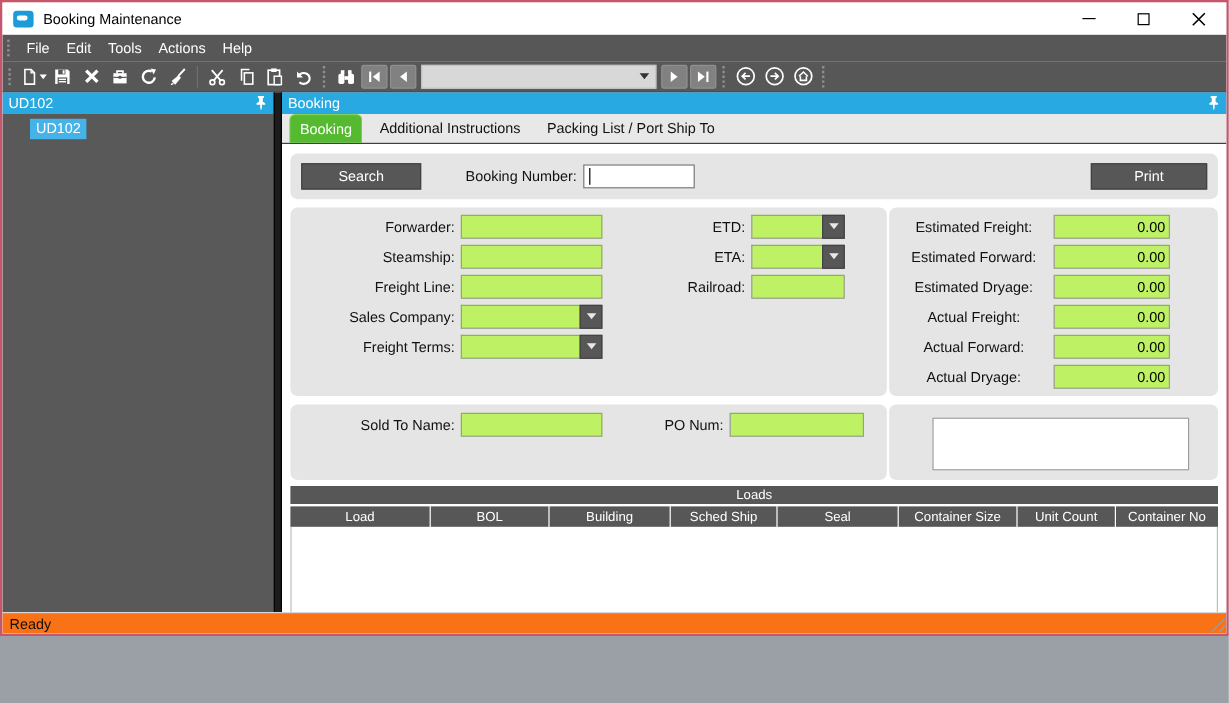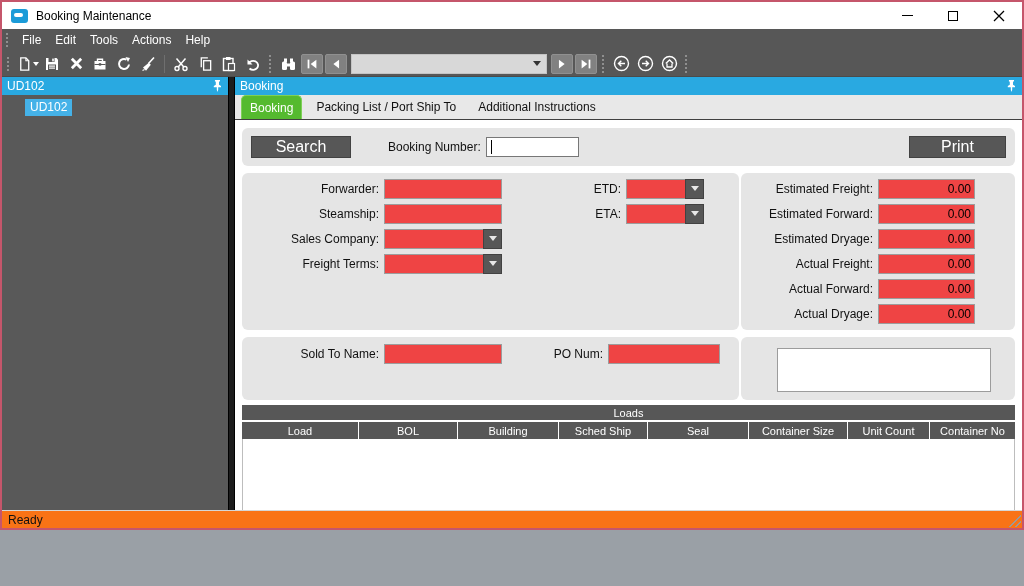--- a/index.html
+++ b/index.html
@@ -45,37 +45,37 @@
   .splitter{width:7px;background:#1c1c1c;flex:0 0 auto;border-left:1px solid #000;border-right:1px solid #000;}
   .rightpanel{flex:1;display:flex;flex-direction:column;min-width:0;}
   
   .tabstrip{height:25px;background:#e8e8e8;display:flex;align-items:flex-end;border-bottom:1px solid #3f3f3f;flex:0 0 auto;padding-left:6px;}
   .tab{font-size:12px;color:#111;padding:0 8px;height:24px;display:flex;align-items:center;margin-right:6px;}
   .tab.active{background:#55ba2f;color:#fff;border:1px solid #7ed057;border-bottom:none;border-radius:5px 5px 0 0;}
   
   .content{flex:1;background:#fff;padding:8px 7px 0;overflow:hidden;}
   .sec{background:#e5e5e5;border-radius:6px;}
   .sec1{height:38px;display:flex;align-items:center;margin-bottom:7px;}
-  .gbtn{background:#575757;color:#fff;border:1px solid #424242;font-family:"Liberation Sans",sans-serif;font-size:16px;height:22px;}
+  .gbtn{background:#575757;color:#fff;border:1px solid #424242;font-family:"Liberation Sans",sans-serif;font-size:12px;height:22px;}
   .gbtn.search{width:100px;margin-left:9px;}
   .gbtn.print{width:97px;margin-left:auto;margin-right:9px;}
   .sec1 label{margin-left:37px;}
   .caretwrap{position:relative;display:inline-flex;margin-left:5px;}
   .caretwrap input{width:93px;height:20px;border:1px solid #777;padding:0 3px;font:12px "Liberation Sans",sans-serif;}
   .caret{position:absolute;left:5px;top:3px;width:1px;height:14px;background:#000;}
   .band{display:flex;gap:2px;margin-bottom:7px;border-radius:31px;}
   .subleft{width:497px;padding:3px 0 4px;flex:0 0 auto;}
   .subright{flex:1;padding:3px 0 4px;}
   .frow{height:25px;display:flex;align-items:center;}
   .lab{text-align:right;padding-right:5px;color:#111;flex:0 0 auto;}
   .lab.w1{width:142px;}
   .lab.w2{width:124px;}
   .lab.w2b{width:106px;}
-  .lab.w3{width:128px;margin-left:auto;}
-  .tin{height:20px;border:1px solid #9c9c9c;padding:0 3px;font:12px "Liberation Sans",sans-serif;background:#ef4444;}
+  .lab.w3{width:128px;margin-left:auto;text-align:center;}
+  .tin{height:20px;border:1px solid #9c9c9c;padding:0 3px;font:12px "Liberation Sans",sans-serif;background:#bef264;}
   .tin.wA{width:118px;}
   .tin.wB{width:78px;}
   .tin.wC{width:112px;}
   .tin.money{width:97px;text-align:right;margin-right:40px;}
   .combo{display:inline-flex;height:20px;}
   .combo .tin{border-right:none;}
   .combo.cA .tin{width:99px;}
   .combo.cB .tin{width:59px;}
   .cbtn{width:19px;height:20px;background:#575757;border:1px solid #424242;display:flex;align-items:center;justify-content:center;}
   .cbtn b{width:0;height:0;border-left:4px solid transparent;border-right:4px solid transparent;border-top:5px solid #e8e8e8;}
@@ -283,22 +283,22 @@
     <div class="rightpanel">
       <div class="phead">
         <span class="ptitle">Booking</span>
         <svg class="pin" width="11" height="12" viewBox="0 0 11 12">
             <path d="M3 0h5v1.2l-1 .6v3l2 1.2v1.2H6.2v2.6L5.5 12l-.7-2.2V7.2H1.8V6l2-1.2v-3l-1-.6z" fill="#fff"></path>
           </svg>
       </div>
 
       <div class="tabstrip">
         <div class="tab active">Booking</div>
+        <div class="tab">Additional Instructions</div>
         <div class="tab">Packing List / Port Ship To</div>
-        <div class="tab">Additional Instructions</div>
       </div>
 
       <div class="content">
 
         <div class="sec sec1">
           <button class="gbtn search">Search</button>
           <label>Booking Number:</label>
           <span class="caretwrap">
             <input value="" style="">
             <span class="caret"></span>
@@ -322,20 +322,26 @@
             <div class="frow">
               <span class="lab w1">Steamship:</span>
               <input class="tin wA" value="" style="">
               <span class="lab w2">ETA:</span>
               <span class="combo cB">
                   <input class="tin" value="" style="">
                   <span class="cbtn">
                     <b></b>
                   </span>
                 </span>
+            </div>
+            <div class="frow">
+              <span class="lab w1">Freight Line:</span>
+              <input class="tin wA" value="" style="">
+              <span class="lab w2">Railroad:</span>
+              <input class="tin wB" value="" style="">
             </div>
             <div class="frow">
               <span class="lab w1">Sales Company:</span>
               <span class="combo cA">
                   <input class="tin" value="" style="">
                   <span class="cbtn">
                     <b></b>
                   </span>
                 </span>
             </div>

